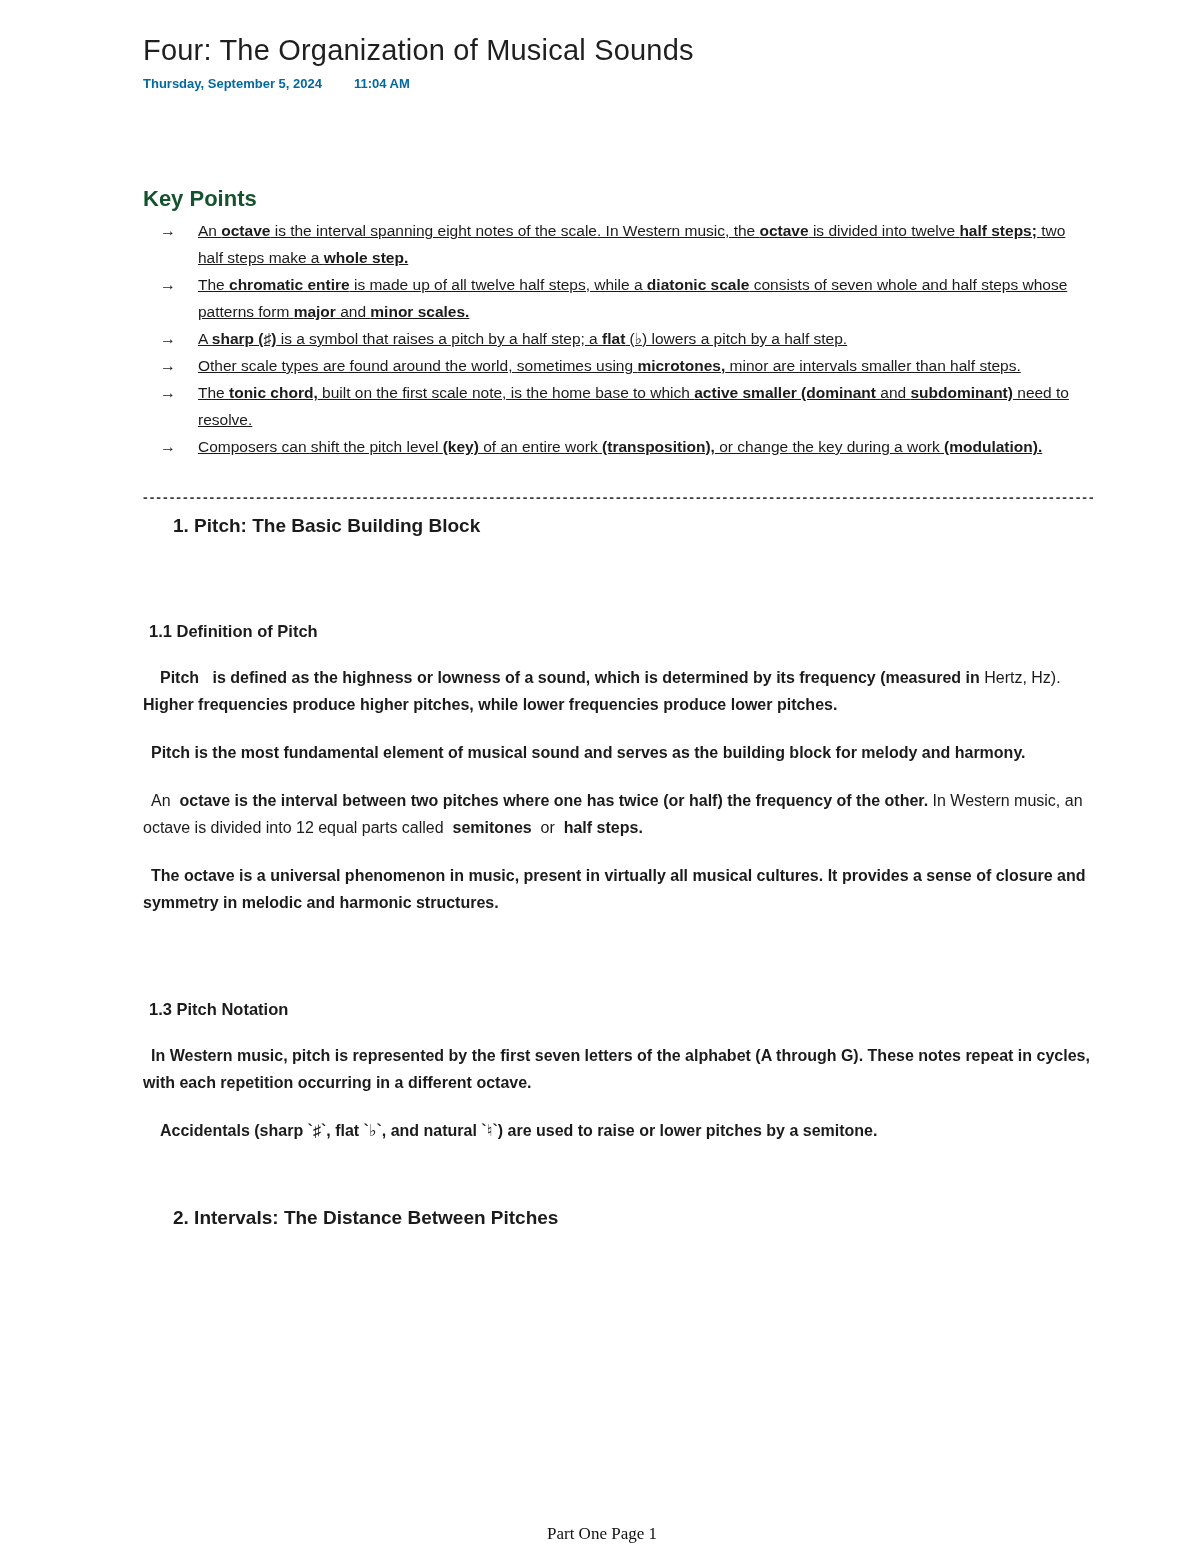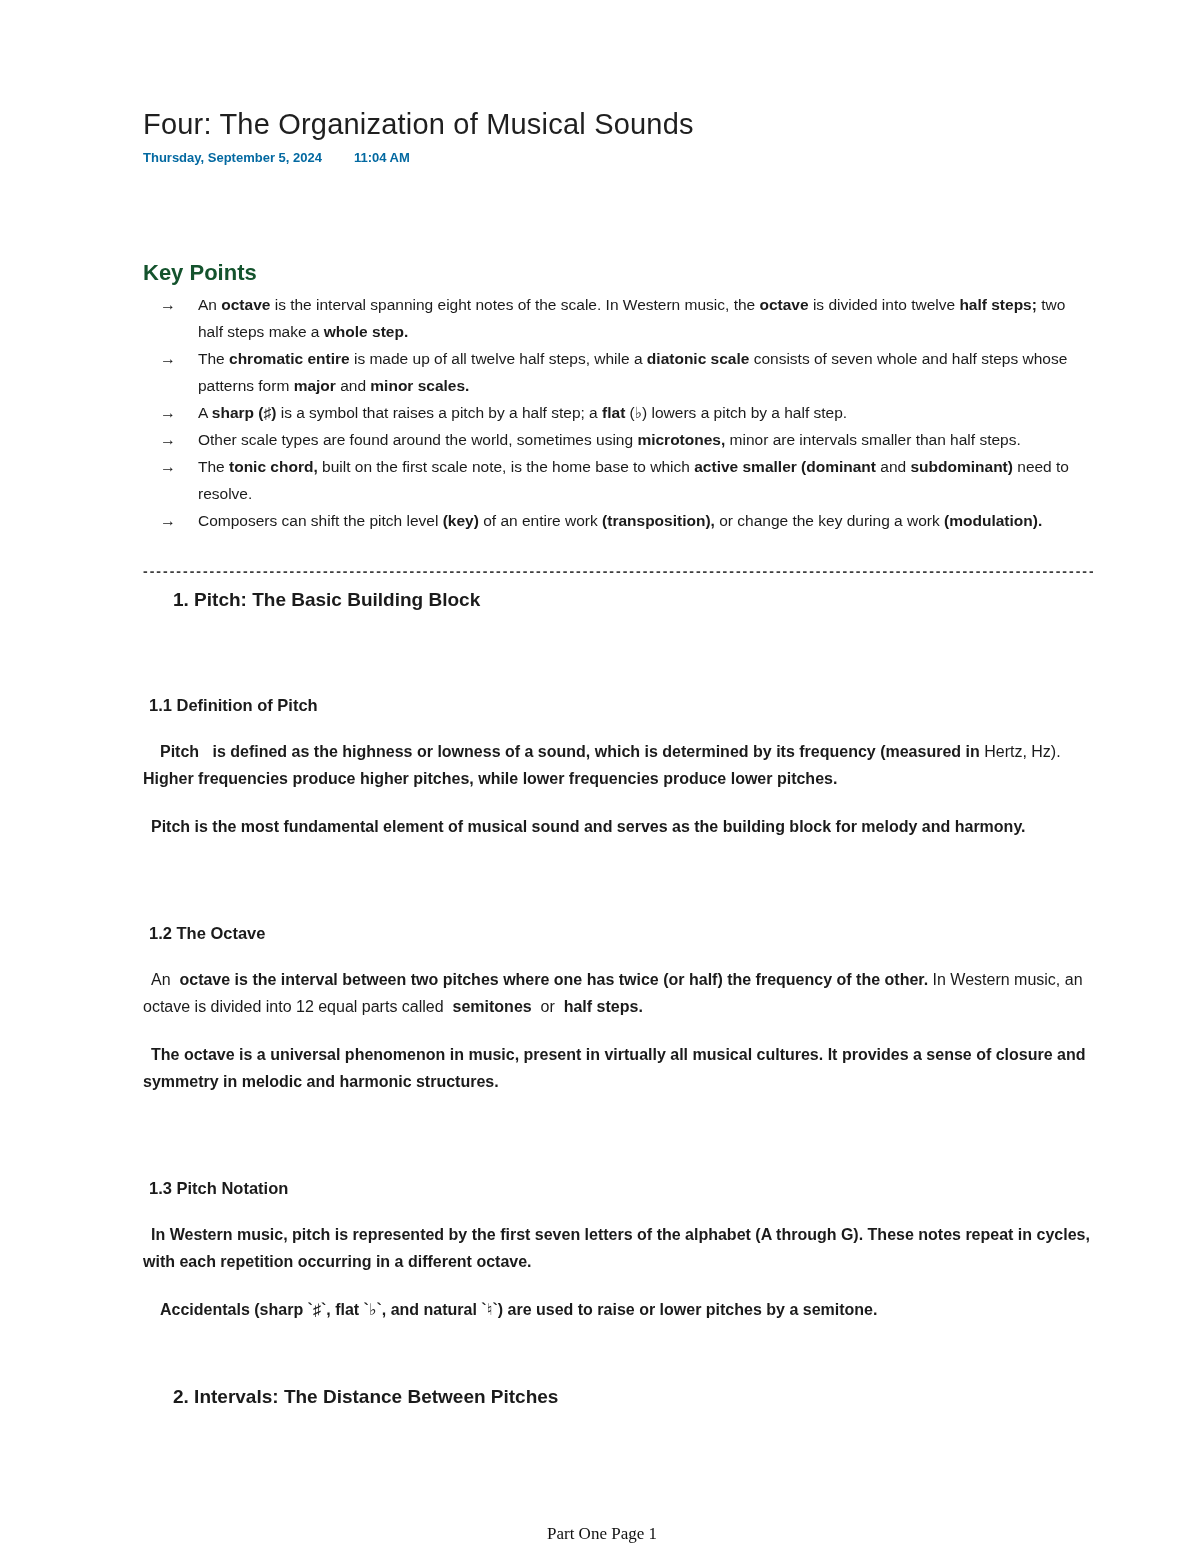--- a/index.html
+++ b/index.html
@@ -10,21 +10,21 @@
     margin: 0 auto;
     background: #ffffff;
     box-sizing: border-box;
     padding: 0 107px 0 143px;
     overflow: hidden;
     font-family: "Liberation Sans", "DejaVu Sans", sans-serif;
     color: #1b1b1b;
   }
   .title {
     margin: 0;
-    padding-top: 106px;
+    padding-top: 32px;
     font-size: 29px;
     line-height: 36px;
     font-weight: normal;
     color: #1f1f1f;
     letter-spacing: 0.2px;
   }
   .dateline {
     margin-top: 7px;
     font-size: 13px;
     line-height: 18px;
@@ -46,21 +46,21 @@
     font-size: 15.5px;
     line-height: 27px;
   }
   ul.kp-list li { display: flex; }
   .arrow {
     flex: 0 0 55px;
     box-sizing: border-box;
     padding-left: 17px;
     font-size: 16px;
   }
-  .kp-text { flex: 1 1 auto; }
+  .kp-text { flex: 1 1 auto; text-decoration: underline; }
   .bold { font-weight: bold; }
   .separator {
     margin-top: 28px;
     font-size: 14px;
     line-height: 18px;
     font-weight: bold;
     letter-spacing: 2px;
     color: #3f3f3f;
     white-space: nowrap;
     overflow: hidden;
@@ -136,21 +136,20 @@
       </li>
     </ul>
 
   <div class="separator">------------------------------------------------------------------------------------------------------------------------------------------------------</div>
 
   <div id="blocks">
       <div class="h2">1. Pitch: The Basic Building Block</div>
       <div class="h3">1.1 Definition of Pitch</div>
       <div class="para indent2"><span class="bold">Pitch</span><span class="bold">&nbsp;&nbsp; is defined as the highness or lowness of a sound, which is determined by its frequency (measured in </span><span>Hertz, Hz). </span><span class="bold">Higher frequencies produce higher pitches, while lower frequencies produce lower pitches.</span></div>
       <div class="para indent1"><span class="bold">Pitch is the most fundamental element of musical sound and serves as the building block for melody and harmony.</span></div>
-      <div class="h3">1.2 The Octave</div>
       <div class="para indent1"><span>An&nbsp; </span><span class="bold">octave</span><span class="bold"> is the interval between two pitches where one has twice (or half) the frequency of the other.</span><span> In Western music, an octave is divided into 12 equal parts called &nbsp;</span><span class="bold">semitones</span><span> &nbsp;or &nbsp;</span><span class="bold">half steps.</span></div>
       <div class="para indent1"><span class="bold">The octave is a universal phenomenon in music, present in virtually all musical cultures. It provides a sense of closure and symmetry in melodic and harmonic structures.</span></div>
       <div class="h3">1.3 Pitch Notation</div>
       <div class="para indent1"><span class="bold">In Western music, pitch is represented by the first seven letters of the alphabet (A through G). These notes repeat in cycles, with each repetition occurring in a different octave.</span></div>
       <div class="para indent2"><span class="bold">Accidentals</span><span class="bold"> (sharp `♯`, flat `♭`, and natural `♮`) are used to raise or lower pitches by a semitone.</span></div>
       <div class="h2">2. Intervals: The Distance Between Pitches</div>
     </div>
 
   <div class="footer">Part One Page 1</div>
 </div>

